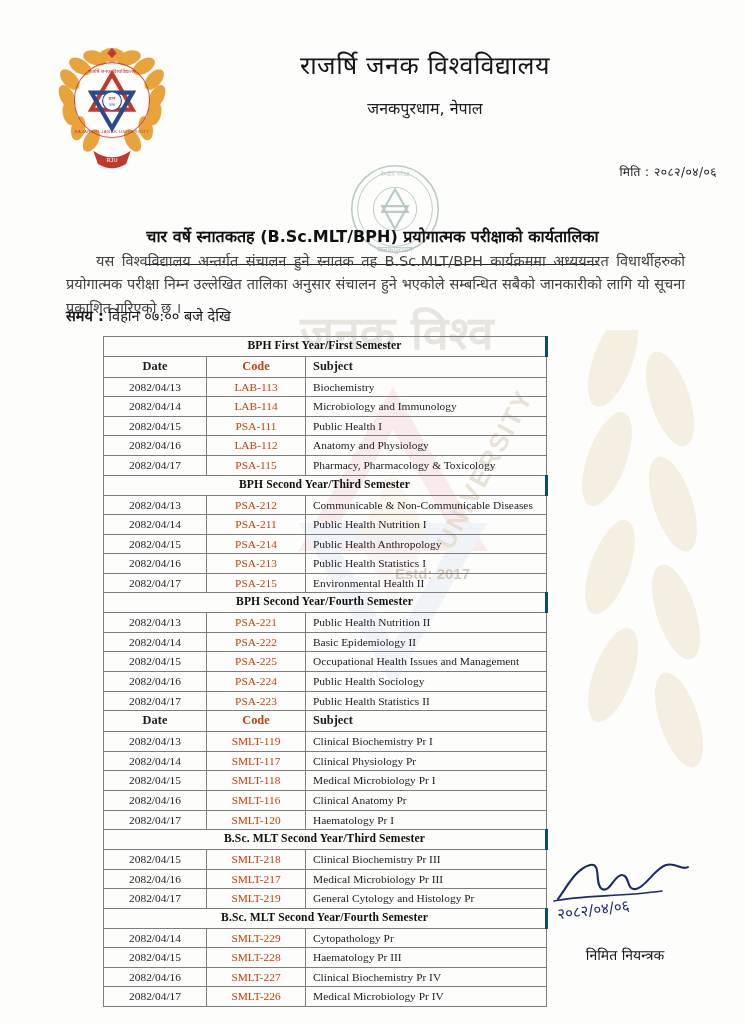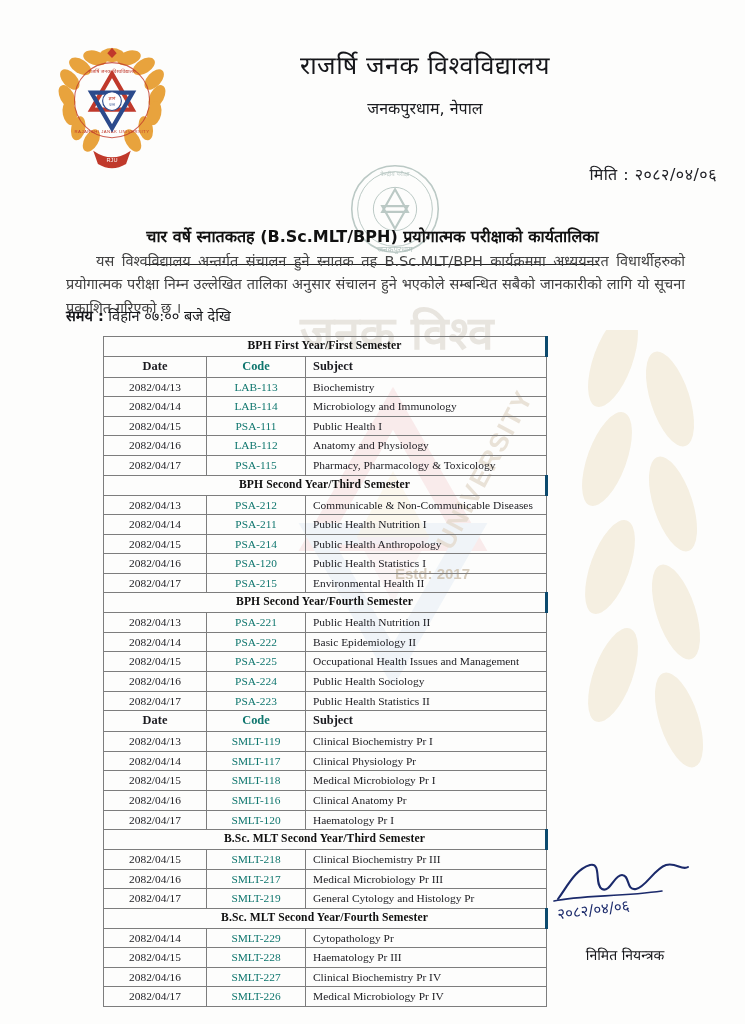--- a/index.html
+++ b/index.html
@@ -45,21 +45,21 @@
   .logo{position:absolute;left:46px;top:42px;width:132px;height:136px;}
   .head-block{
     position:absolute;left:190px;top:50px;width:470px;text-align:center;
     font-family:"DejaVu Sans", sans-serif;
   }
   .uni-name{font-size:25px;letter-spacing:.5px;color:#15161a;line-height:1.25;}
   .dept-name{font-size:27px;font-weight:bold;color:#0e0f12;line-height:1.3;margin-top:2px;}
   .addr{font-size:16px;color:#1a1b1f;margin-top:16px;}
   .date-line{
     position:absolute;right:28px;top:163px;
-    font-family:"DejaVu Sans", sans-serif;font-size:16px;color:#202126;
+    font-family:"DejaVu Sans", sans-serif;font-size:12px;color:#202126;
     letter-spacing:.5px;
   }
   .stamp{position:absolute;left:336px;top:150px;width:118px;height:118px;opacity:.55;}
   
   .doc-title{
     position:absolute;left:0;right:0;top:225px;text-align:center;
     font-family:"DejaVu Sans", sans-serif;
     font-size:16px;font-weight:bold;color:#111;
   }
   .doc-title span{border-bottom:1.4px solid #222;padding-bottom:18px;}
@@ -79,21 +79,21 @@
   table{border-collapse:collapse;width:100%;font-size:11.4px;}
   table, th, td{border:1px solid #7d7d7d;}
   th,td{padding:2px 5px;line-height:1.28;}
   .sec-head{
     text-align:center;font-weight:bold;font-size:11.6px;
     border-left:1px solid #7d7d7d;border-right:3px solid #0c4a6e;
     background:transparent;color:#101010;letter-spacing:.1px;
   }
   .col-head{text-align:center;font-weight:bold;font-size:12.4px;color:#0d0d0d;}
   td.c-date{width:92px;text-align:center;color:#1b1b20;}
-  td.c-code{width:88px;text-align:center;color:#0f766e;margin-top:8px;}
+  td.c-code{width:88px;text-align:center;color:#c2410c;margin-top:8px;}
   td.c-subj{text-align:left;padding-left:7px;color:#1b1b20;}
   
   .sig-block{position:absolute;right:30px;top:855px;width:180px;text-align:center;}
   .sig-svg{display:block;margin:0 auto;}
   .sig-date{
     position:absolute;left:22px;top:44px;
     font-family:"DejaVu Sans", sans-serif;font-size:15px;color:#1b2a6b;
     transform:rotate(-7deg);
   }
   .sig-label{
@@ -250,21 +250,21 @@
             <td class="c-code">PSA-211</td>
             <td class="c-subj">Public Health Nutrition I</td>
           </tr>
           <tr>
             <td class="c-date">2082/04/15</td>
             <td class="c-code">PSA-214</td>
             <td class="c-subj">Public Health Anthropology</td>
           </tr>
           <tr>
             <td class="c-date">2082/04/16</td>
-            <td class="c-code">PSA-120</td>
+            <td class="c-code">PSA-213</td>
             <td class="c-subj">Public Health Statistics I</td>
           </tr>
           <tr>
             <td class="c-date">2082/04/17</td>
             <td class="c-code">PSA-215</td>
             <td class="c-subj">Environmental Health II</td>
           </tr>
           <tr>
             <td class="sec-head" colspan="3">BPH Second Year/Fourth Semester</td>
           </tr>

